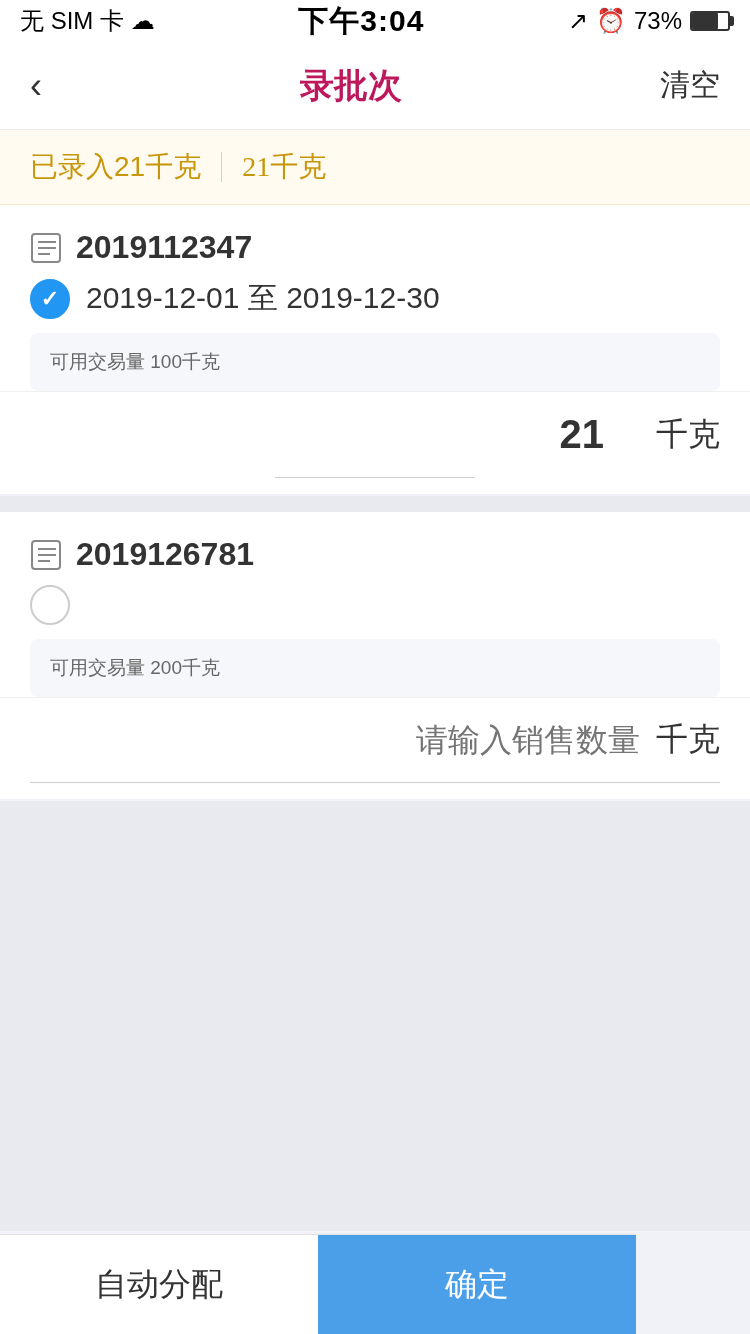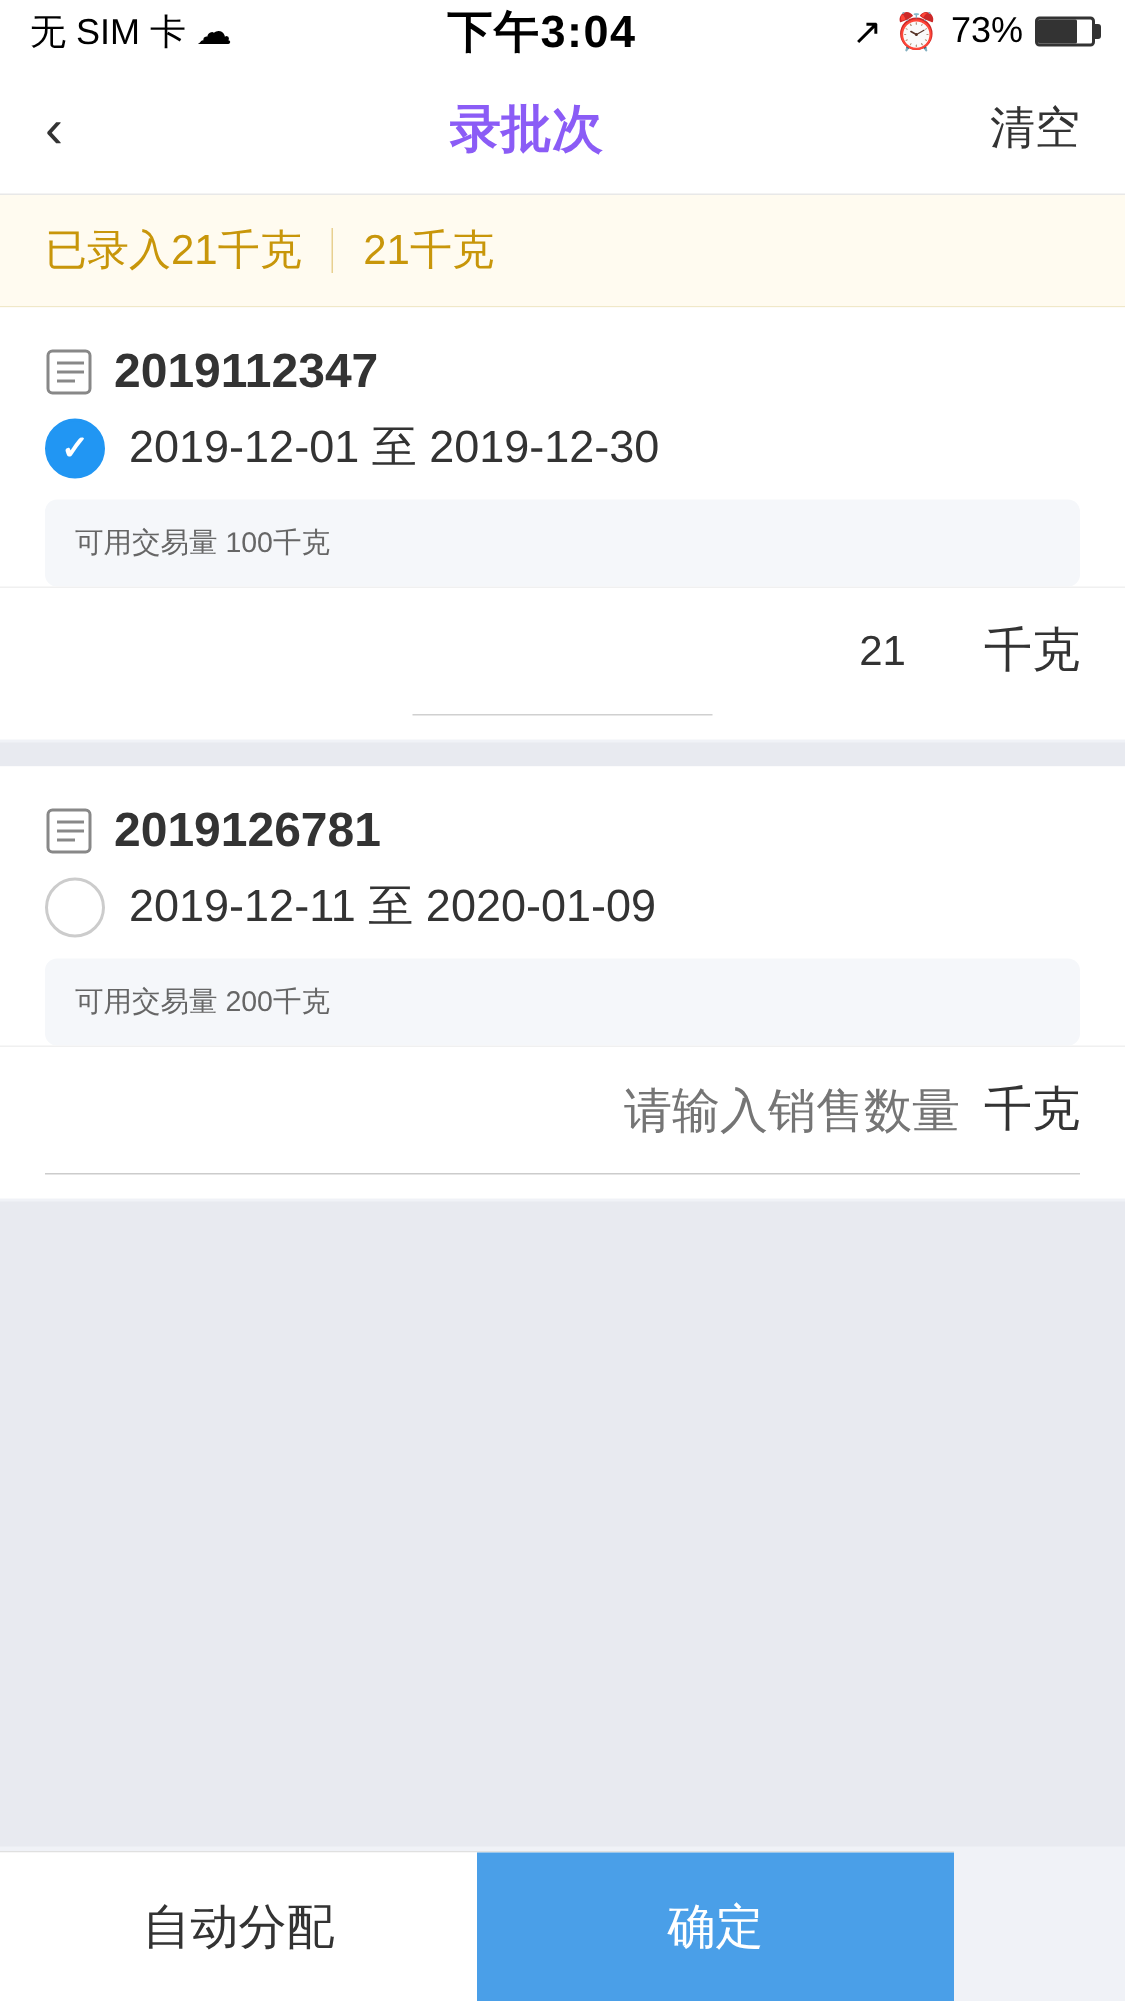--- a/index.html
+++ b/index.html
@@ -75,21 +75,21 @@
       border-bottom: 1px solid #e8e8e8;
     }
     .nav-back {
       font-size: 36px;
       color: #333;
       cursor: pointer;
     }
     .nav-title {
       font-size: 34px;
       font-weight: 600;
-      color: #8b5cf6;
+      color: #be185d;
     }
     .nav-action {
       font-size: 30px;
       color: #333;
       cursor: pointer;
     }
 
     
     .info-banner {
       background: #fffbf0;
@@ -106,20 +106,21 @@
     }
     .info-divider {
       width: 1px;
       height: 30px;
       background: #e8d090;
     }
     .info-value {
       font-size: 28px;
       color: #c8960a;
       font-weight: 500;
+      font-family: Liberation Serif, serif;
     }
 
     
     .card {
       background: #fff;
       margin-bottom: 2px;
     }
 
     
     .batch-item {
@@ -191,22 +192,22 @@
     .quantity-row {
       background: #fff;
       padding: 20px 30px;
       display: flex;
       align-items: center;
       justify-content: flex-end;
       gap: 16px;
       border-top: 1px solid #f0f0f0;
     }
     .quantity-value {
-      font-size: 28px;
-      font-weight: 400;
+      font-size: 40px;
+      font-weight: 700;
       color: #333;
     }
     .quantity-unit {
       font-size: 32px;
       color: #333;
     }
     .quantity-input {
       font-size: 32px;
       color: #ccc;
       border: none;
@@ -341,21 +342,20 @@
           <rect x="2" y="2" width="28" height="28" rx="3" stroke="#888" stroke-width="2" fill="none"></rect>
           <line x1="8" y1="10" x2="26" y2="10" stroke="#888" stroke-width="2"></line>
           <line x1="8" y1="16" x2="26" y2="16" stroke="#888" stroke-width="2"></line>
           <line x1="8" y1="22" x2="20" y2="22" stroke="#888" stroke-width="2"></line>
         </svg>
       </div>
       <span class="batch-id">2019126781</span>
     </div>
     <div class="batch-date-row">
       <div class="radio-circle"></div>
-      <span class="batch-date">2019-12-11 至 2020-01-09</span>
     </div>
     <div class="batch-avail">可用交易量 200千克</div>
   </div>
 
   <div class="quantity-row">
     <input class="quantity-input" type="text" style="color: rgb(204, 204, 204);" placeholder="请输入销售数量">
     <span class="quantity-unit">千克</span>
   </div>
   <div style="padding:0 30px 16px 30px;">
     <div style="height:1px;background:#ccc;"></div>

